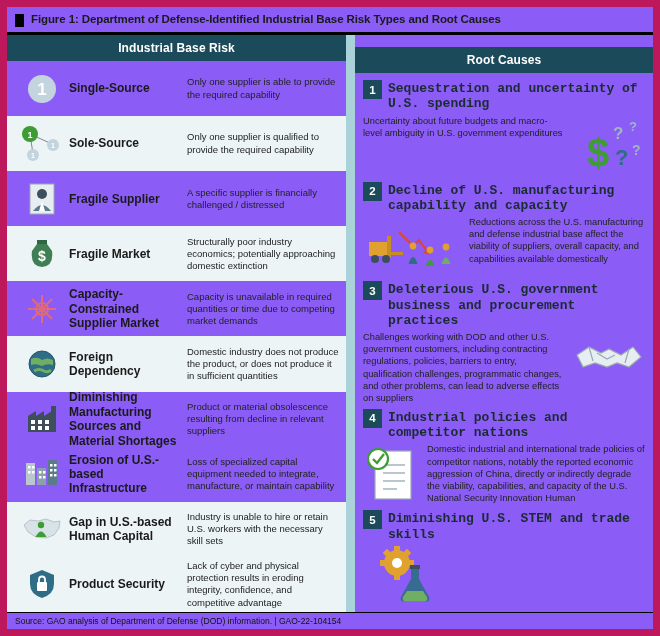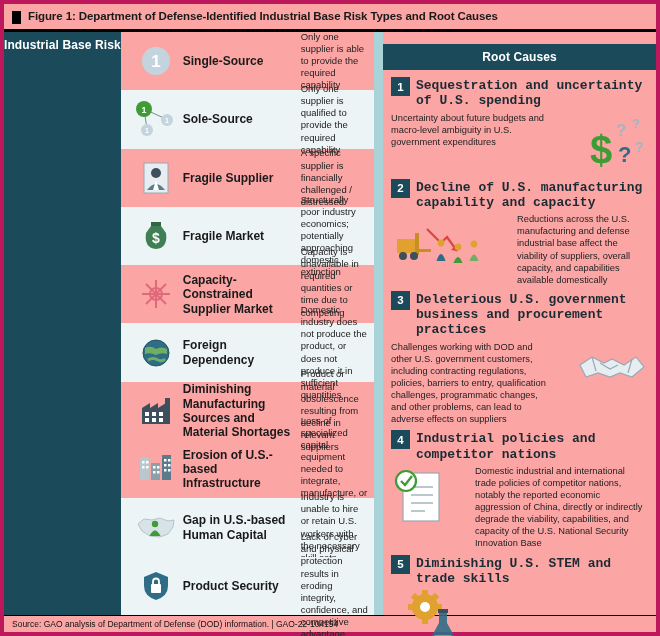--- a/index.html
+++ b/index.html
@@ -11,24 +11,24 @@
     width: 660px;
     height: 636px;
     font-family: "Liberation Sans", sans-serif;
     color: #1a1a1a;
     overflow: hidden;
   }
   .figure {
     width: 660px;
     height: 636px;
     box-sizing: border-box;
-    border: 4px solid #be185d;
+    border: 7px solid #be185d;
     display: flex;
     flex-direction: column;
-    background: #fca5a5;
+    background: #8b5cf6;
   }
   
   .title-bar {
     display: flex;
     align-items: flex-start;
     padding: 6px 8px 5px 8px;
     border-bottom: 3px solid #000;
   }
   .title-mark {
     width: 9px;
@@ -45,23 +45,24 @@
     letter-spacing: -0.1px;
   }
   
   .body-area {
     flex: 1;
     display: flex;
     position: relative;
     min-height: 0;
   }
   .left-col {
-    width: 370px;
+    width: 339px;
     box-sizing: border-box;
     display: flex;
+    flex-direction: column;
     flex: none;
   }
   .divider {
     width: 9px;
     background: #a9d3d8;
     flex: none;
   }
   .right-col {
     flex: 1;
     display: flex;
@@ -154,21 +155,20 @@
     font-weight: bold;
     line-height: 1.18;
     color: #1b2b33;
     padding-top: 1px;
     font-family: Liberation Mono, monospace;
   }
   .cause-body {
     display: flex;
     align-items: flex-start;
     margin-top: 3px;
-    gap: 20px;
   }
   .cause-text {
     font-size: 9.3px;
     line-height: 1.3;
     color: #222;
     flex: 1;
   }
   .cause-art {
     flex: none;
     display: flex;
@@ -455,21 +455,21 @@
                 <g stroke="#b9c7cf" stroke-width="2">
                   <line x1="20" y1="22" x2="42" y2="22"></line>
                   <line x1="20" y1="30" x2="42" y2="30"></line>
                   <line x1="20" y1="38" x2="42" y2="38"></line>
                   <line x1="20" y1="46" x2="34" y2="46"></line>
                 </g>
                 <circle cx="15" cy="16" r="10" fill="#ffffff" stroke="#3f9c35" stroke-width="2.2"></circle>
                 <path d="M10 16 L14 20 L21 11" fill="none" stroke="#3f9c35" stroke-width="2.4"></path>
               </svg>
             </div>
-            <div class="cause-text">Domestic industrial and international trade policies of competitor nations, notably the reported economic aggression of China, directly or indirectly degrade the viability, capabilities, and capacity of the U.S. National Security Innovation Base</div>
+            <div class="cause-text">Domestic industrial and international trade policies of competitor nations, notably the reported economic aggression of China, directly or indirectly degrade the viability, capabilities, and capacity of the U.S. National Security Innovation Human</div>
           </div>
         </div>
 
         <div class="cause">
           <div class="cause-head">
             <div class="cause-num">5</div>
             <div class="cause-title">Diminishing U.S. STEM and trade skills</div>
           </div>
           <div class="cause-body art-right">
             <div class="cause-art">

